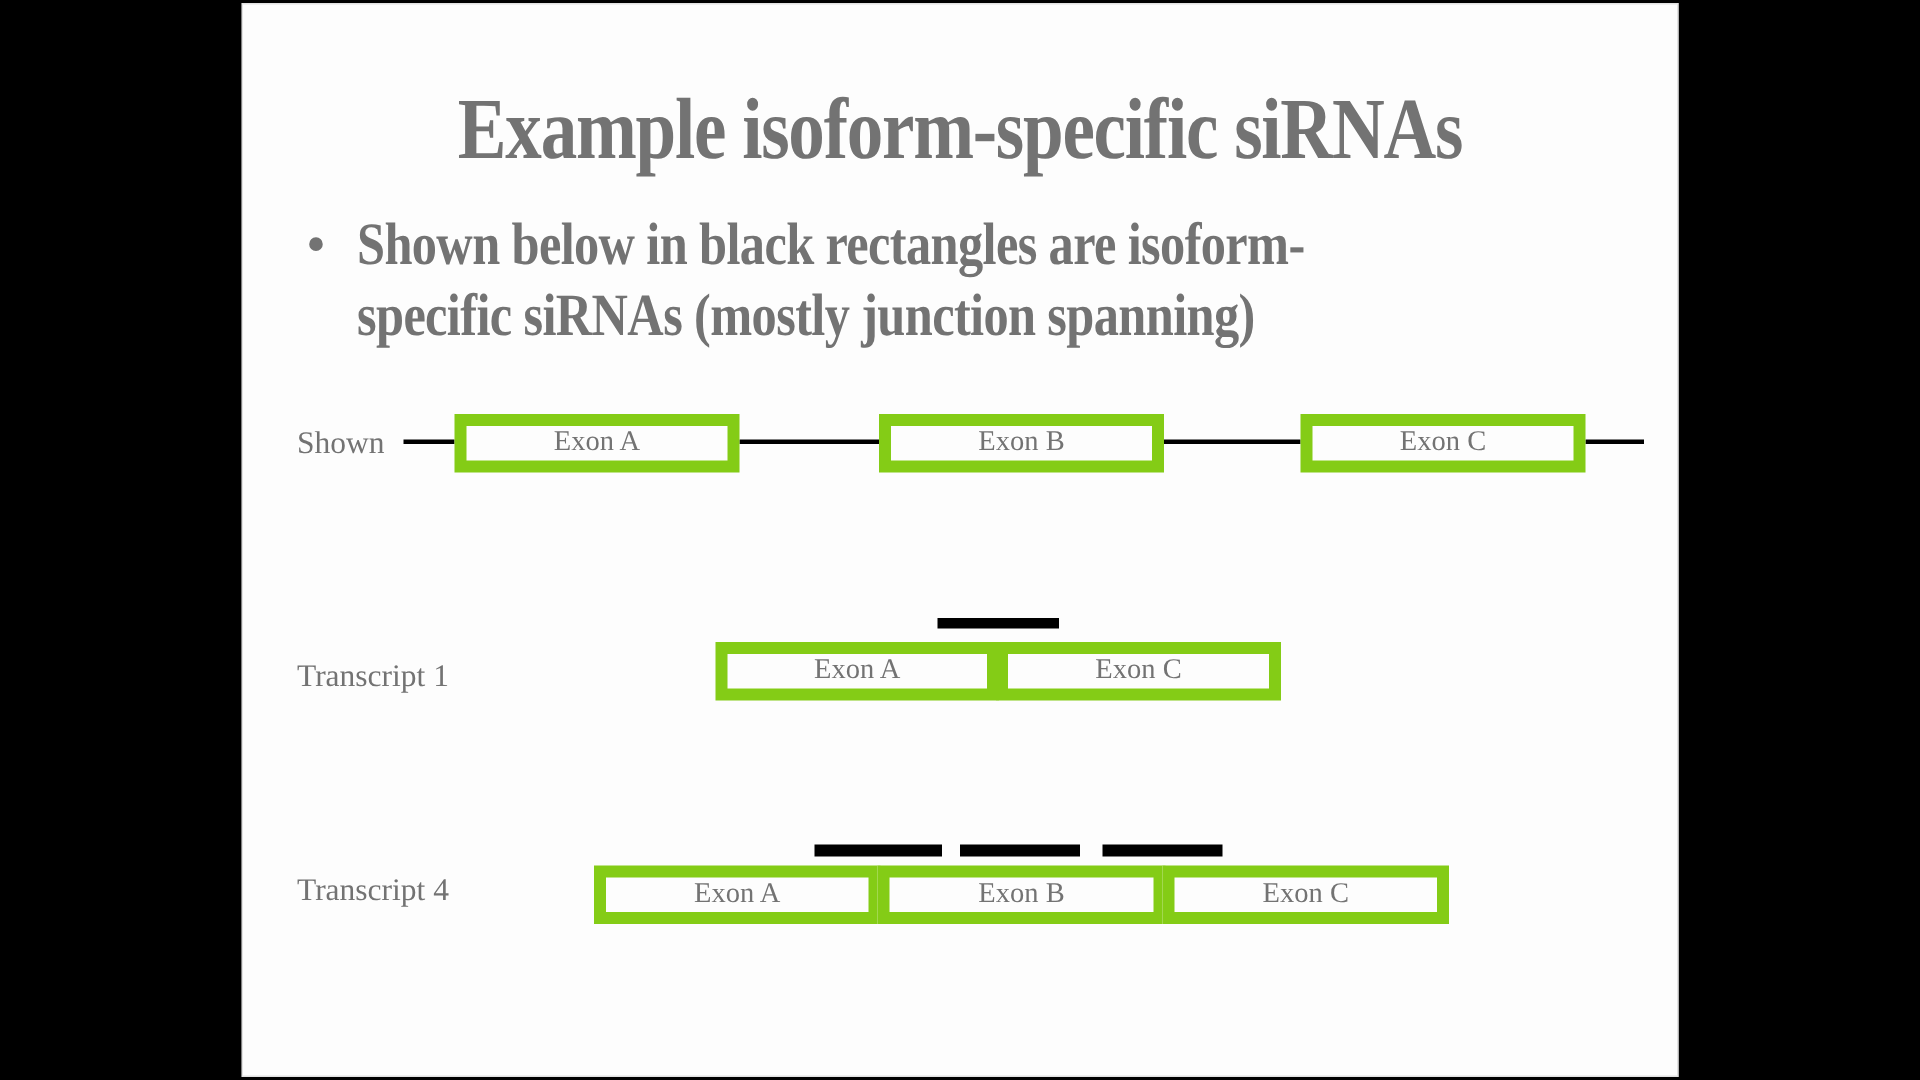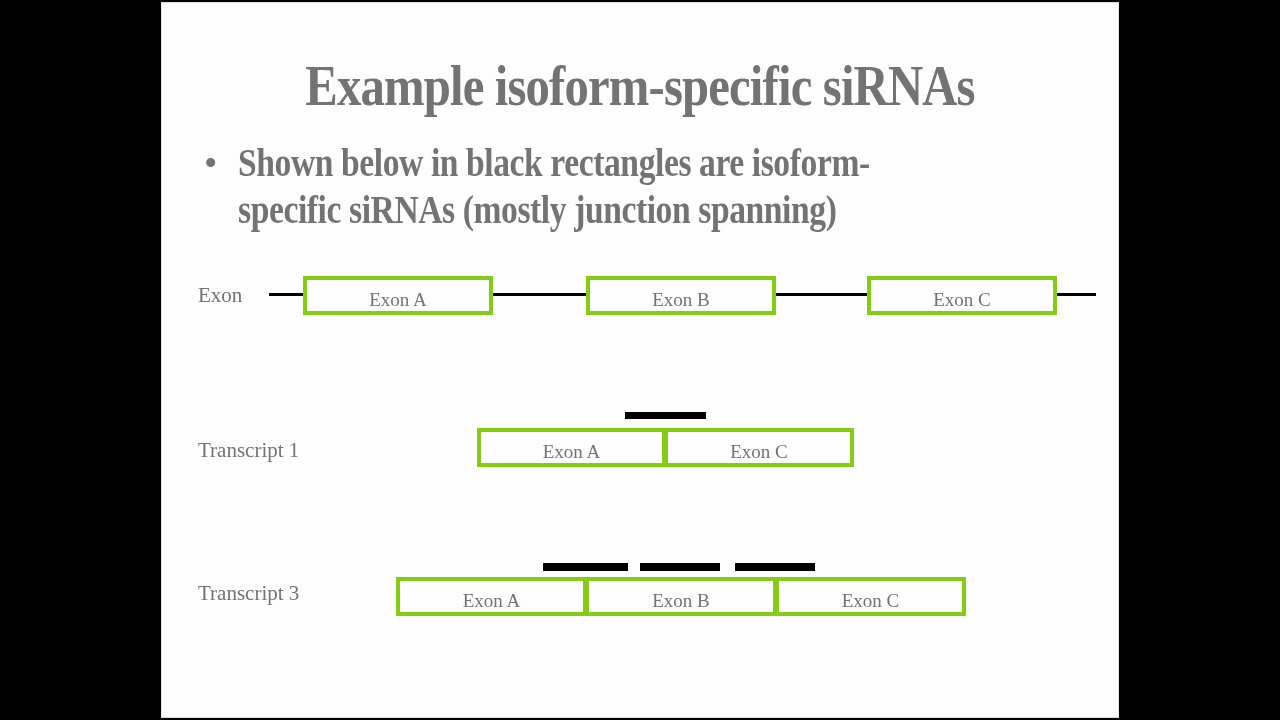--- a/index.html
+++ b/index.html
@@ -40,64 +40,64 @@
     letter-spacing: -0.5px;
     transform: scaleX(0.84);
     transform-origin: left top;
     white-space: nowrap;
   }
 
   
   .row-label { font-size: 21px; line-height: 24px; white-space: nowrap; }
   .gene-line { background: #000; height: 3px; }
   .exon-box {
-    border: 4px solid #84cc16;
+    border: 8px solid #84cc16;
     background: #fdfdfd;
     box-sizing: border-box;
-    display: flex; align-items: flex-end; justify-content: center;
+    display: flex; align-items: flex-start; justify-content: center;
     font-size: 19px;
   }
   .sirna-bar { background: #000; }
 </style>
 </head>
 <body>
 
 <div id="page">
   <div id="slide"></div>
 
   <div class="abs title">Example isoform-specific siRNAs</div>
 
   <div class="abs bullet-dot">•</div>
   <div class="abs bullet-text">
     <div>Shown below in black rectangles are isoform-</div>
     <div>specific siRNAs (mostly junction spanning)</div>
   </div>
 
-  <div class="abs row-label" style="left:198px; top:283px;">Exon</div>
+  <div class="abs row-label" style="left:198px; top:283px;">Shown</div>
   <div class="abs gene-line" style="left:269px; top:293px; width:827px;"></div>
   <div class="abs exon-box" style="left:303px; top:276px; width:190px; height:39px;">
     <span>Exon A</span>
   </div>
   <div class="abs exon-box" style="left:586px; top:276px; width:190px; height:39px;">
     <span>Exon B</span>
   </div>
   <div class="abs exon-box" style="left:867px; top:276px; width:190px; height:39px;">
     <span>Exon C</span>
   </div>
 
   <div class="abs row-label" style="left:198px; top:438px;text-align:right;">Transcript 1</div>
   <div class="abs sirna-bar" style="left:625px; top:412px; width:81px; height:7px;"></div>
   <div class="abs exon-box" style="left:477px; top:428px; width:189px; height:39px;">
     <span>Exon A</span>
   </div>
   <div class="abs exon-box" style="left:664px; top:428px; width:190px; height:39px;">
     <span>Exon C</span>
   </div>
 
-  <div class="abs row-label" style="left:198px; top:581px;">Transcript 3</div>
+  <div class="abs row-label" style="left:198px; top:581px;">Transcript 4</div>
   <div class="abs sirna-bar" style="left:543px; top:563px; width:85px; height:8px;"></div>
   <div class="abs sirna-bar" style="left:640px; top:563px; width:80px; height:8px;"></div>
   <div class="abs sirna-bar" style="left:735px; top:563px; width:80px; height:8px;"></div>
   <div class="abs exon-box" style="left:396px; top:577px; width:191px; height:39px;">
     <span>Exon A</span>
   </div>
   <div class="abs exon-box" style="left:585px; top:577px; width:192px; height:39px;">
     <span>Exon B</span>
   </div>
   <div class="abs exon-box" style="left:775px; top:577px; width:191px; height:39px;">

